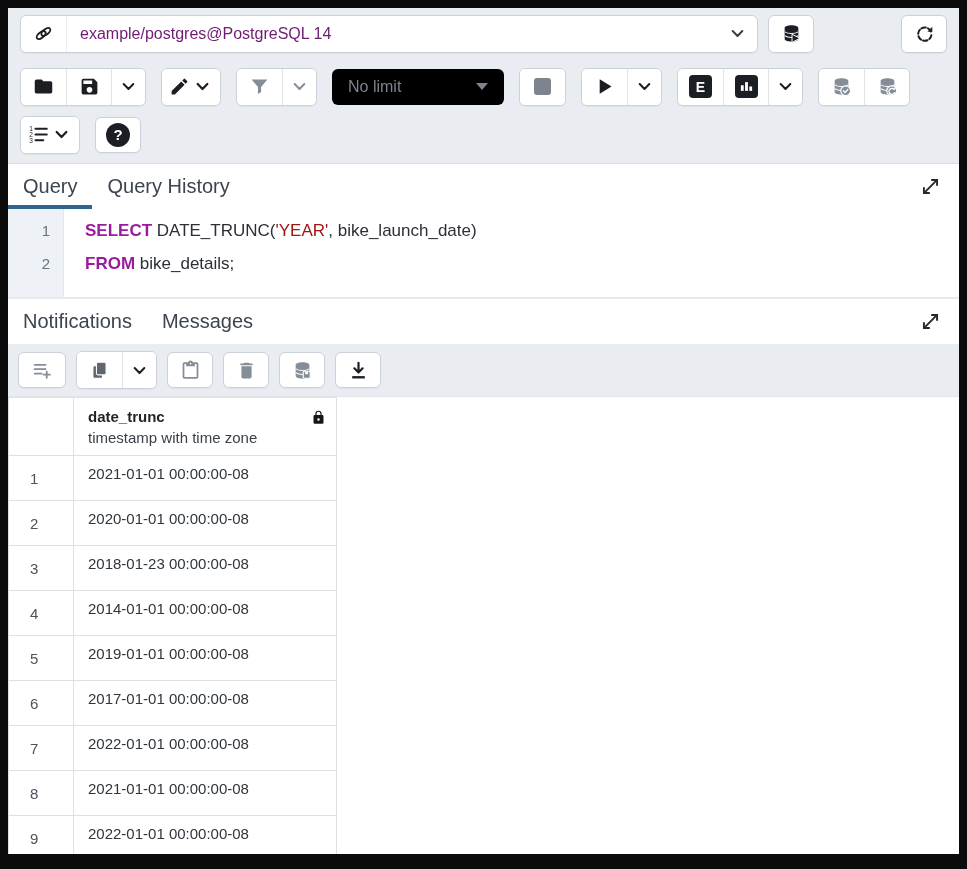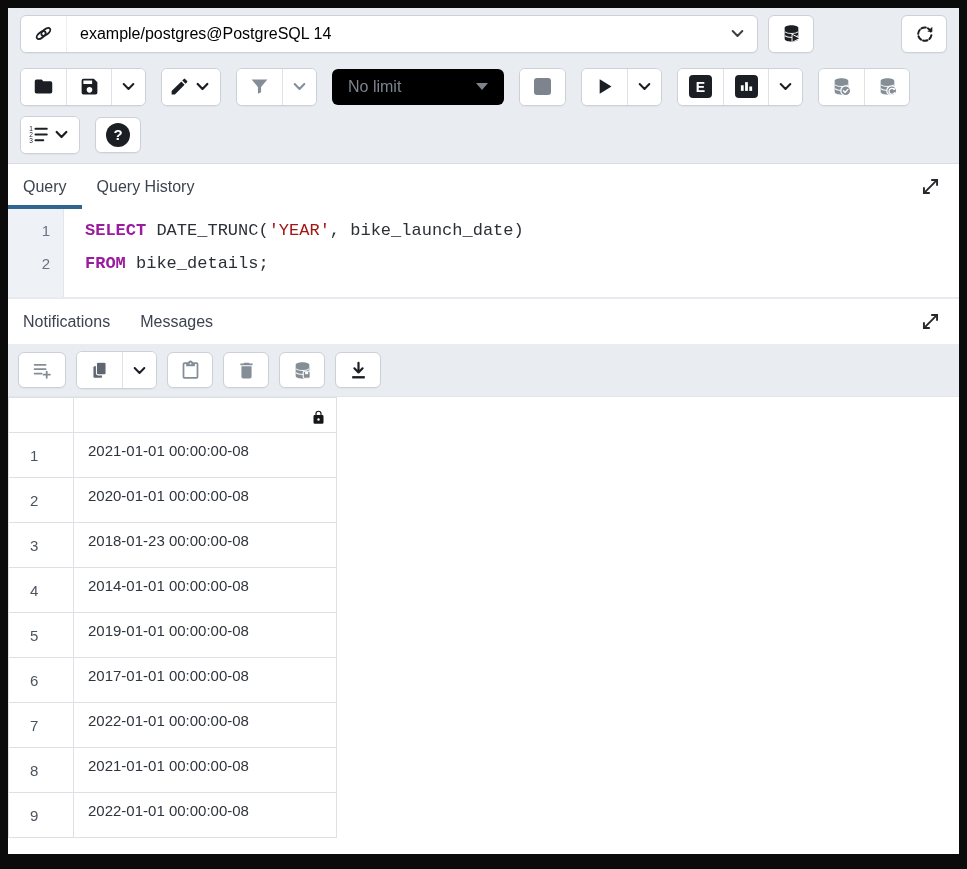--- a/index.html
+++ b/index.html
@@ -9,21 +9,21 @@
   *{box-sizing:border-box}
   html,body{margin:0;padding:0;background:#000}
   body{width:967px;height:869px;font-family:"Liberation Sans",sans-serif;-webkit-font-smoothing:antialiased}
   .frame{width:967px;height:869px;background:#0b0b0b;padding:8px 8px 15px 8px}
   .screen{width:100%;height:100%;background:#fff;display:flex;flex-direction:column;overflow:hidden}
 
   
   .topbar{background:var(--bar);height:51px;flex:0 0 auto;display:flex;align-items:center;padding:0 12px;gap:10px}
   .conn{flex:0 0 738px;height:38px;background:#fff;border:1px solid var(--border);border-radius:6px;display:flex;align-items:center;box-shadow:0 1px 1px rgba(0,0,0,.04)}
   .conn-ic{width:46px;align-self:stretch;display:flex;align-items:center;justify-content:center;border-right:1px solid #eceef2;color:var(--ink)}
-  .conn-text{flex:1;padding-left:13px;font-size:16px;color:#000000;white-space:nowrap;overflow:hidden}
+  .conn-text{flex:1;padding-left:13px;font-size:16px;color:#701a75;white-space:nowrap;overflow:hidden}
   .conn-chev{width:40px;display:flex;align-items:center;justify-content:center;color:#3a4047}
   .btn{height:38px;min-width:46px;background:#fff;border:1px solid var(--border);border-radius:6px;display:flex;align-items:center;justify-content:center;color:var(--ink);box-shadow:0 1px 1px rgba(0,0,0,.04)}
   .spacer{flex:1}
 
   
   .toolbar{background:var(--bar);display:flex;align-items:center;padding:0 12px;gap:15px;flex:0 0 auto}
   .toolbar.row1{height:53px;padding-top:2px}
   .toolbar.row2{height:52px;border-bottom:1px solid #d9dde3;padding-bottom:6px}
   .group{display:flex;background:#fff;border:1px solid var(--border);border-radius:6px;overflow:hidden;box-shadow:0 1px 1px rgba(0,0,0,.04)}
   .seg{width:45px;height:36px;display:flex;align-items:center;justify-content:center;background:#fff;color:var(--ink)}
@@ -32,28 +32,28 @@
   .seg.wide{width:58px;gap:2px}
   .dis{color:var(--gray)}
   .limit{width:172px;height:36px;background:#000000;border-radius:6px;display:flex;align-items:center;padding:0 16px;color:#7d848e;font-size:16px}
   .limit .tri{margin-left:auto;width:0;height:0;border-left:6px solid transparent;border-right:6px solid transparent;border-top:7px solid #7d848e}
   .sq{width:23px;height:23px;background:var(--ink);border-radius:4px;color:#fff;display:flex;align-items:center;justify-content:center;font-weight:bold;font-size:14px}
   .stop-sq{width:17px;height:17px;background:#7d848d;border-radius:3px}
   .circle{width:24px;height:24px;background:var(--ink);border-radius:50%;color:#fff;display:flex;align-items:center;justify-content:center;font-weight:bold;font-size:15px}
 
   
   .tabsrow{background:#fff;height:45px;flex:0 0 auto;display:flex;align-items:stretch;padding-right:14px}
-  .tab{display:flex;align-items:center;padding:0 15px;font-size:16px;color:#3c4450;position:relative}
+  .tab{display:flex;align-items:center;padding:0 15px;font-size:20px;color:#3c4450;position:relative}
   .tab.active::after{content:"";position:absolute;left:0;right:0;bottom:0;height:4px;background:var(--accent)}
   .expand{margin-left:auto;align-self:center;width:30px;height:30px;display:flex;align-items:center;justify-content:center;color:#26282c}
 
   
   .editor{display:flex;height:88px;flex:0 0 auto;background:#fff}
   .gutter{width:56px;background:#eef1f5;border-right:1px solid #e2e5ea;color:#6b7280;font-size:15px;text-align:right;padding:5px 13px 0 0;line-height:33px}
-  .codearea{flex:1;padding:5px 0 0 21px;font-family:Liberation Mono, monospace;font-size:17px;line-height:33px;color:var(--code);white-space:pre}
+  .codearea{flex:1;padding:5px 0 0 21px;font-family:Liberation Sans, sans-serif;font-size:17px;line-height:33px;color:var(--code);white-space:pre}
   .tok-keyword{color:#9b1b9e;font-weight:bold}
   .tok-string{color:#a31515}
   .hr{height:2px;background:#e7eaef;flex:0 0 auto}
 
   
   .outbar{background:var(--bar);height:53px;flex:0 0 auto;display:flex;align-items:center;gap:10px;padding:0 10px;border-bottom:1px solid #e2e5ea}
 
   
   .tablewrap{flex:1;background:#fff;overflow:hidden}
   table.results{border-collapse:collapse;table-layout:fixed;width:328px}
@@ -364,20 +364,24 @@
       <table class="results">
         <colgroup>
             <col class="c-num">
             <col class="c-val">
           </colgroup>
         <thead>
           <tr>
             <th></th>
             <th class="colhead">
               <div class="colhead-inner">
+                <div>
+                  <div class="colname">date_trunc</div>
+                  <div class="coltype">timestamp with time zone</div>
+                </div>
                 <span class="lock ic">
                     <svg width="15" height="15" viewBox="0 0 24 24">
                       <path d="M18 8h-1V6A5 5 0 0 0 7 6v2H6a2 2 0 0 0-2 2v10a2 2 0 0 0 2 2h12a2 2 0 0 0 2-2V10a2 2 0 0 0-2-2zm-6 9a2 2 0 1 1 0-4 2 2 0 0 1 0 4zm3.1-9H8.9V6a3.1 3.1 0 0 1 6.2 0v2z" fill="currentColor"></path>
                     </svg>
                   </span>
               </div>
             </th>
           </tr>
         </thead>
         <tbody id="rows">

